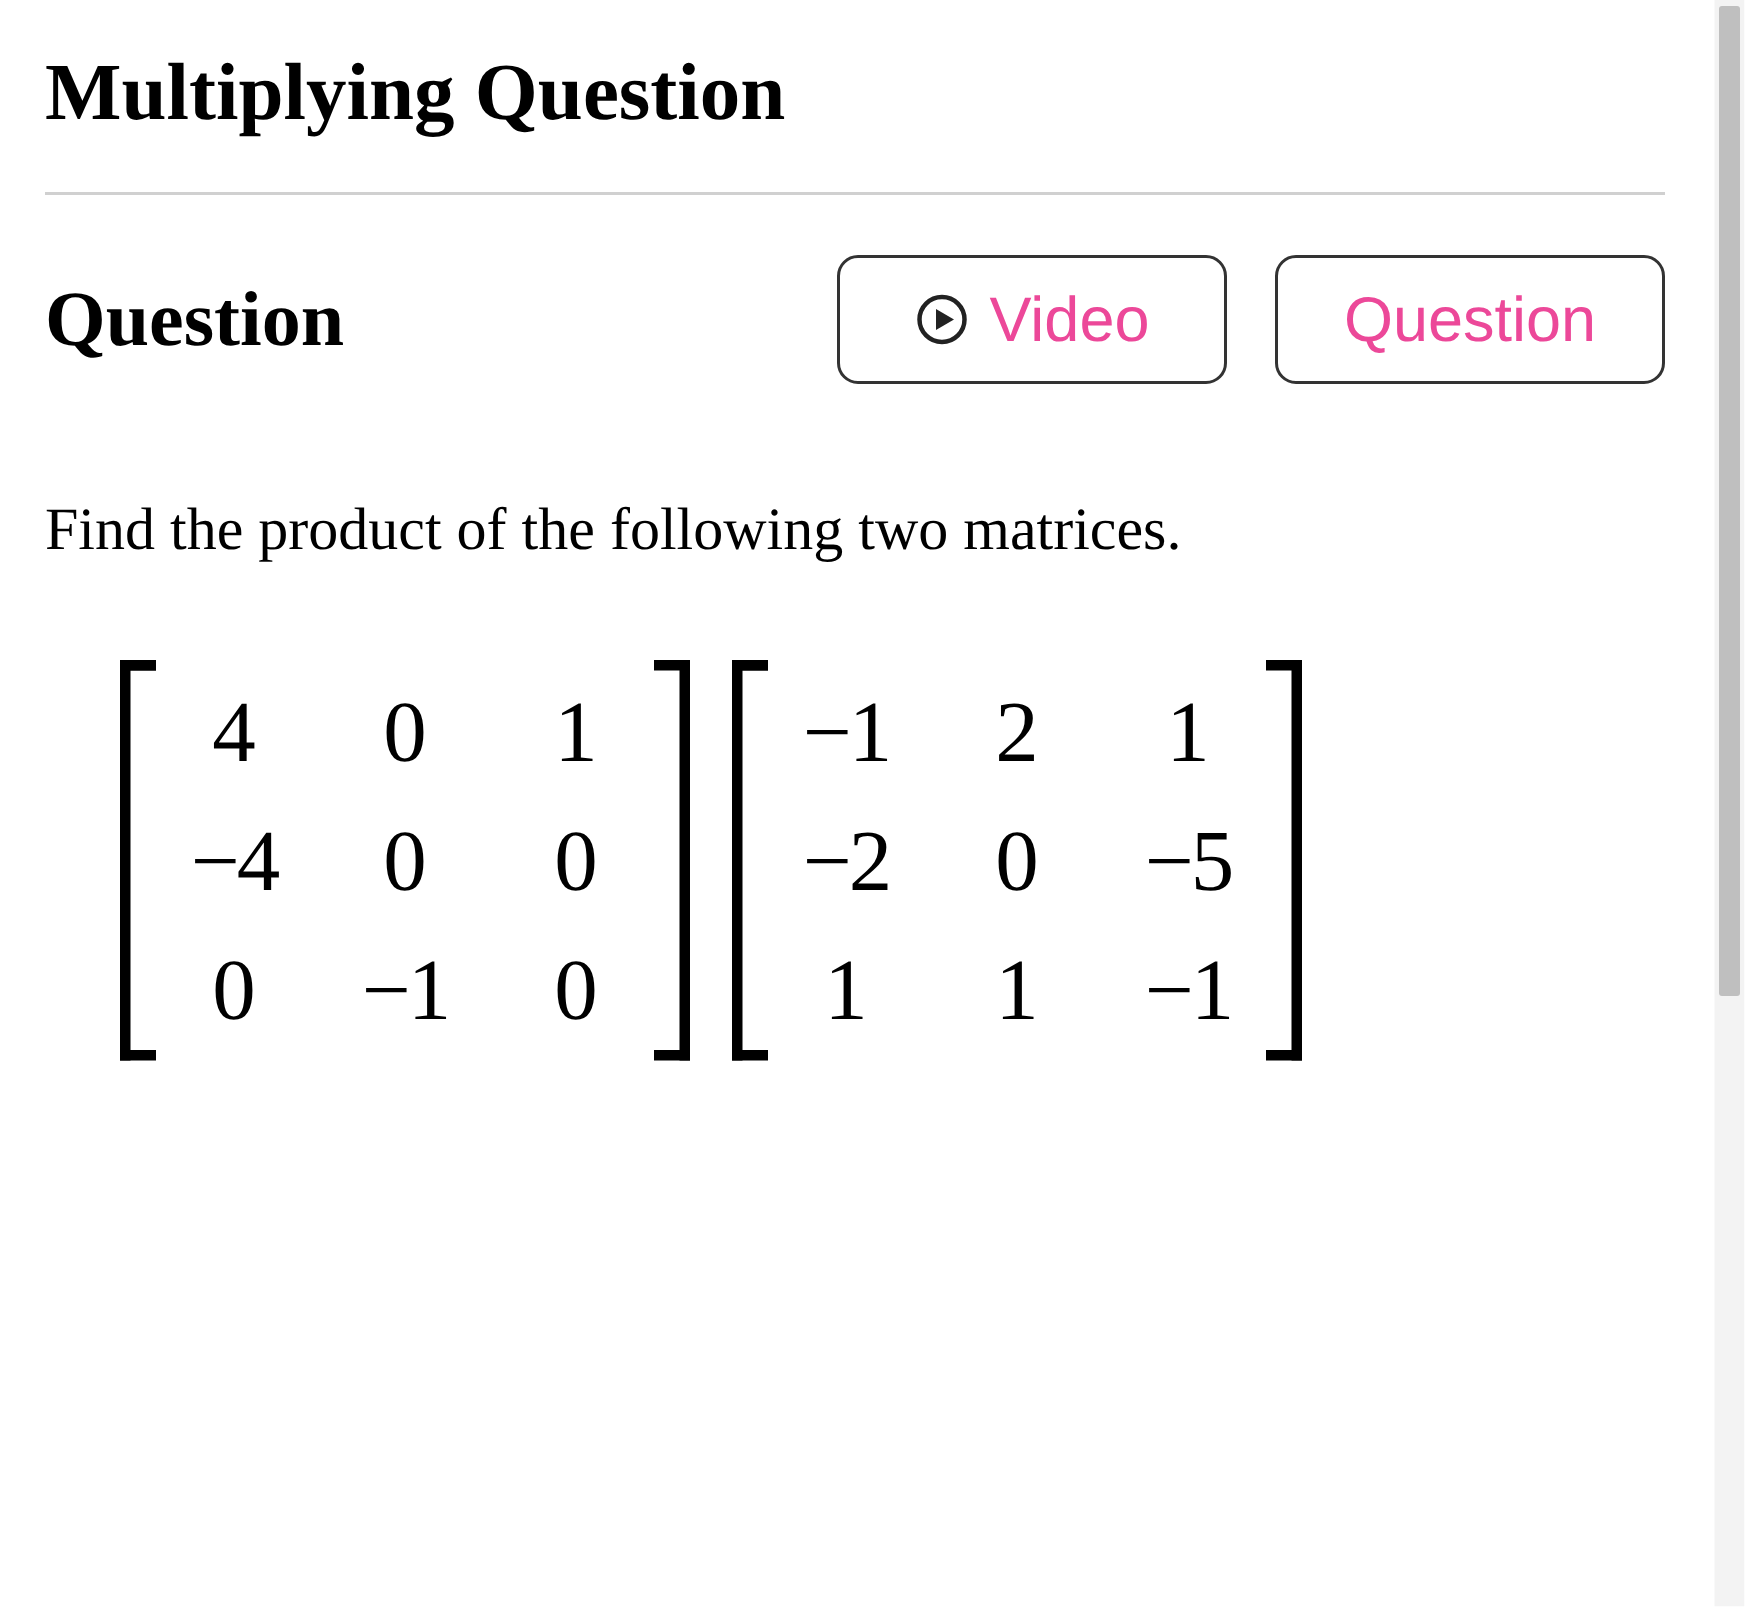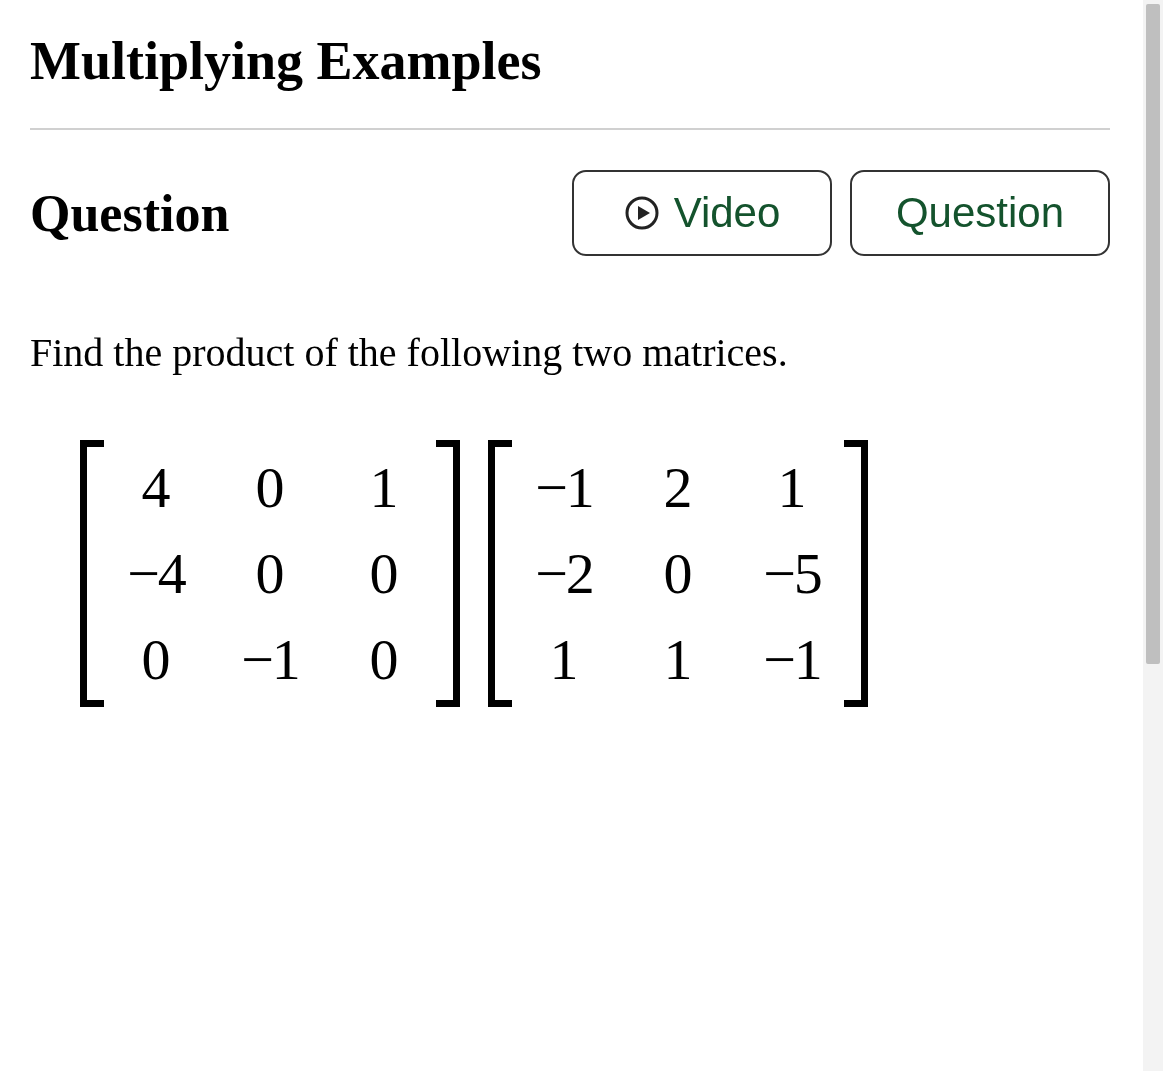--- a/index.html
+++ b/index.html
@@ -28,42 +28,42 @@
     .divider {
       border: none;
       border-top: 2px solid #d0d0d0;
       margin-bottom: 40px;
       width: 100%;
     }
     .question-row {
       display: flex;
       align-items: center;
       margin-bottom: 70px;
-      gap: 18px;
+      gap: 32px;
     }
     .question-label {
       font-size: 52px;
       font-weight: bold;
       color: #000;
       flex: 0 0 auto;
     }
     .spacer {
       flex: 1;
     }
     .btn {
       display: inline-flex;
       align-items: center;
       justify-content: center;
       gap: 14px;
       border: 2px solid #333;
       border-radius: 14px;
       background: #fff;
       font-family: -apple-system, BlinkMacSystemFont, 'Segoe UI', Helvetica, Arial, sans-serif;
       font-size: 42px;
-      color: #14532d;
+      color: #ec4899;
       padding: 14px 38px;
       cursor: pointer;
       min-width: 260px;
       height: 86px;
     }
     .btn .icon {
       display: inline-flex;
       align-items: center;
       justify-content: center;
     }
@@ -148,21 +148,21 @@
       width: 14px;
       height: 660px;
       background: #bfbfbf;
       border-radius: 2px;
     }
   </style>
 </head>
 <body>
 
 <div class="content">
-  <h1 class="page-title">Multiplying Examples</h1>
+  <h1 class="page-title">Multiplying Question</h1>
   <hr class="divider">
   <div class="question-row">
     <div class="question-label">Question</div>
     <div class="spacer"></div>
     <button class="btn">
       <span class="icon">
         <svg width="36" height="36" viewBox="0 0 36 36">
           <circle cx="18" cy="18" r="15" fill="none" stroke="#222" stroke-width="3"></circle>
           <polygon points="14,11 26,18 14,25" fill="#222"></polygon>
         </svg>

